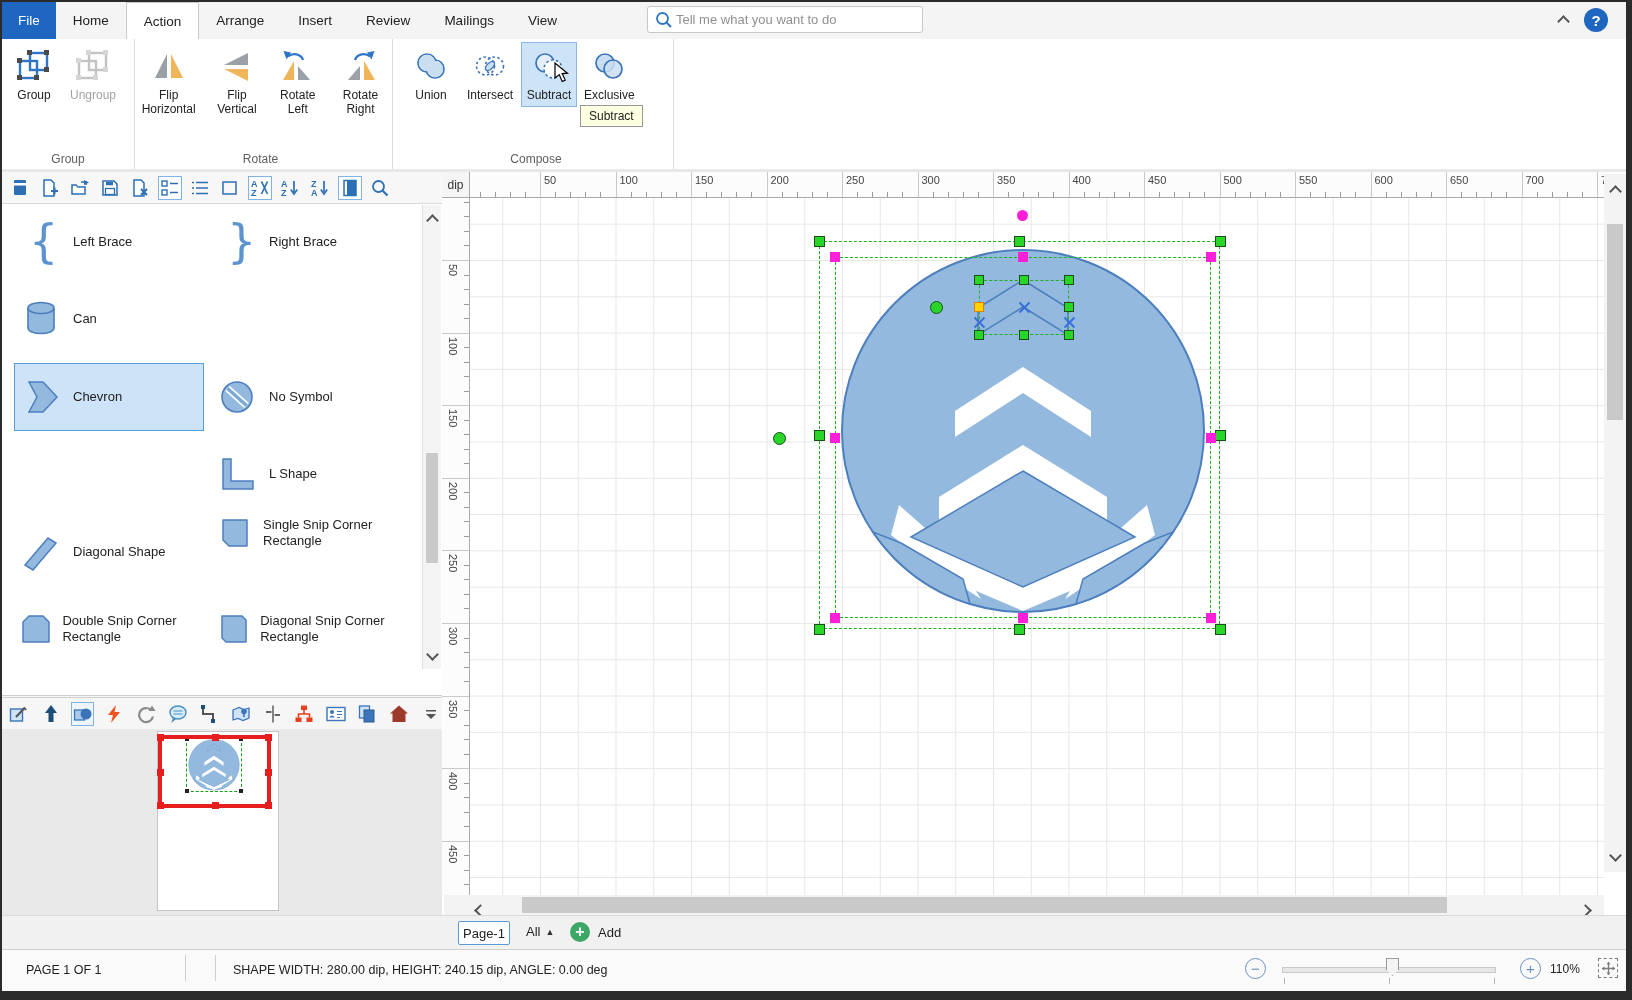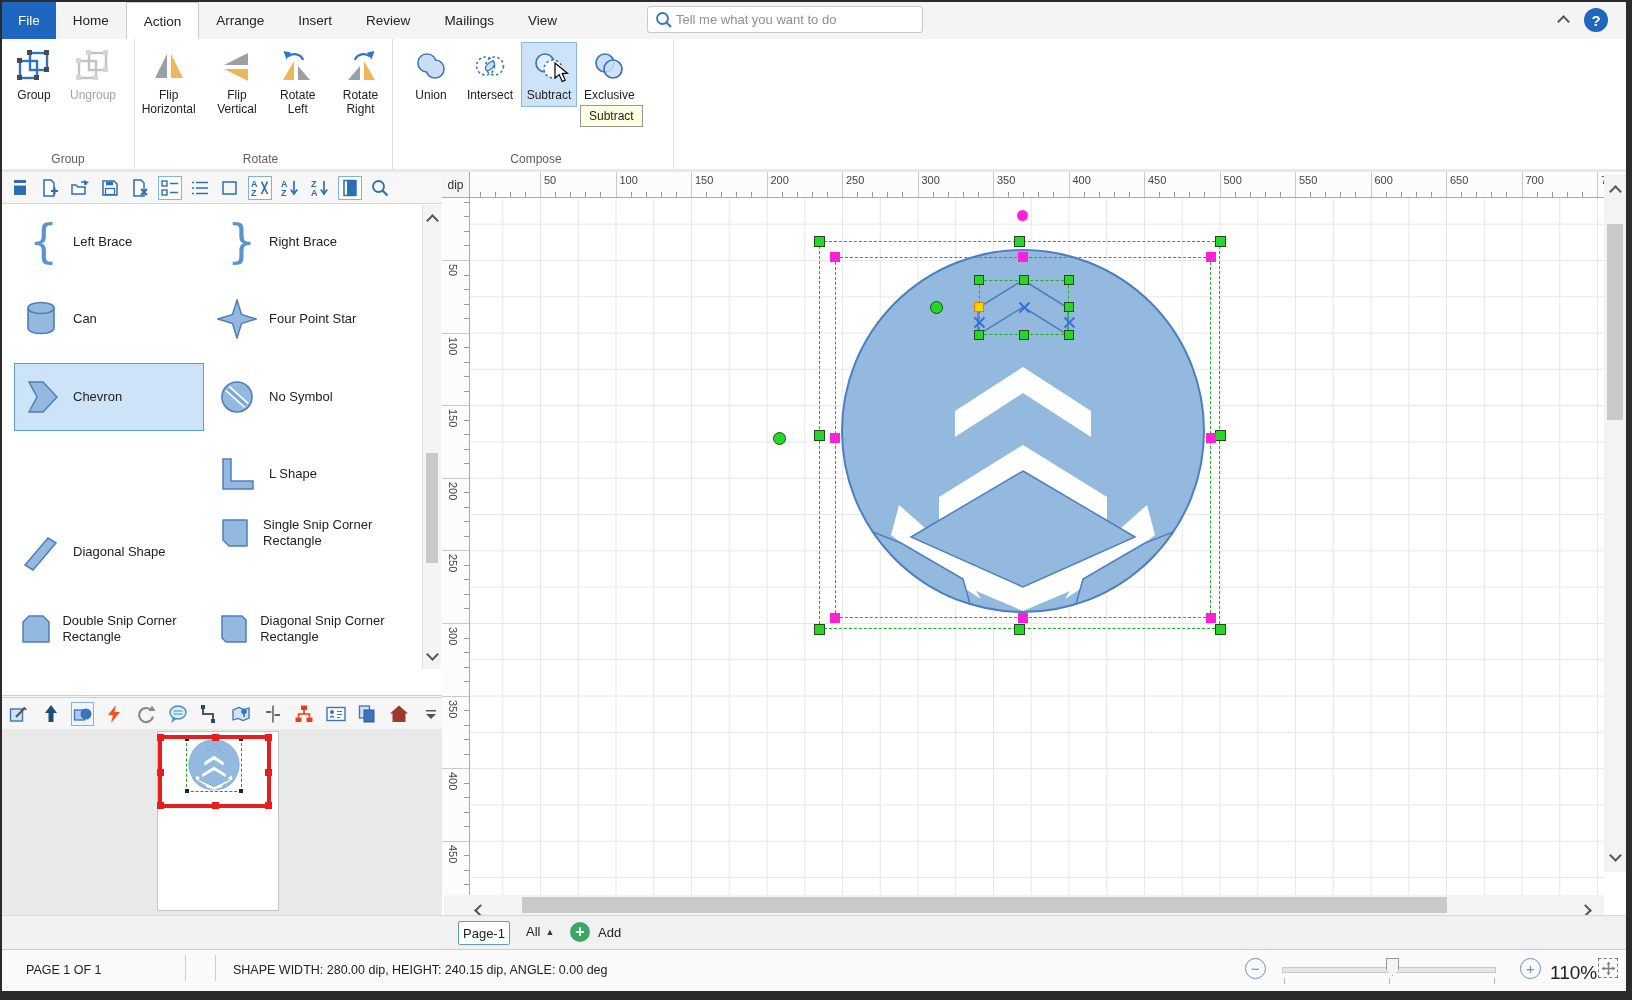--- a/index.html
+++ b/index.html
@@ -96,21 +96,21 @@
   #addbtn .pluscirc{width:20px;height:20px;border-radius:50%;background:#3da768;color:#fff;display:flex;align-items:center;justify-content:center;font-size:16px;font-weight:bold;line-height:1;}
   
   #statusbar{position:absolute;left:0;top:947px;width:100%;height:42px;background:#fafafa;border-top:1px solid #cfcfcf;box-sizing:border-box;font-size:12.5px;color:#222;}
   #st-page{position:absolute;left:24px;top:13px;}
   .stsep{position:absolute;top:5px;width:1px;height:26px;background:#cfcfcf;}
   #st-shape{position:absolute;left:231px;top:13px;}
   .zoomcirc{position:absolute;top:8px;width:21px;height:21px;border-radius:50%;border:1.5px solid #6b8fc4;color:#6b8fc4;display:flex;align-items:center;justify-content:center;font-size:15px;box-sizing:border-box;}
   #zoomtrack{position:absolute;left:1280px;top:17px;width:212px;height:4px;background:#e6e6e6;border:1px solid #c9c9c9;}
   .ztick{position:absolute;top:28px;width:1px;height:6px;background:#b5b5b5;}
   #zoomthumb{position:absolute;left:1384px;top:8px;width:13px;height:18px;background:#f4f4f4;border:1px solid #999;box-sizing:border-box;clip-path:polygon(0 0,100% 0,100% 62%,50% 100%,0 62%);}
-  #st-zoom{position:absolute;left:1548px;top:12px;font-size:19px;text-align:right;}
+  #st-zoom{position:absolute;left:1548px;top:12px;font-size:12px;text-align:right;}
   #fitbtn{position:absolute;left:1596px;top:8px;width:20px;height:20px;border:1.5px dashed #7a7a7a;box-sizing:border-box;display:flex;align-items:center;justify-content:center;}
   svg{display:block;}
 </style>
 </head>
 <body>
 
 <div id="stage">
 <div id="win">
 
   <div id="tabbar">
@@ -380,28 +380,20 @@
         <div class="shapeitem" style="left: 12px; top: 80.4px; width: 190px;">
           <span class="sicon">
             <svg width="40" height="40" viewBox="0 0 40 40">
               <ellipse cx="20" cy="29" rx="13" ry="5.5" fill="#93bade" stroke="#4d7fbe" stroke-width="1.6"></ellipse>
               <rect x="7" y="9" width="26" height="20" fill="#93bade"></rect>
               <path d="M7,9 V29 M33,9 V29" stroke="#4d7fbe" stroke-width="1.6"></path>
               <ellipse cx="20" cy="9" rx="13" ry="5.5" fill="#93bade" stroke="#4d7fbe" stroke-width="1.6"></ellipse>
             </svg>
           </span>
           <span class="slabel">Can</span>
-        </div>
-        <div class="shapeitem" style="left: 208px; top: 80.4px; width: 206px;">
-          <span class="sicon">
-            <svg width="40" height="40" viewBox="0 0 40 40">
-              <polygon points="20,1 24.5,15.5 39,20 24.5,24.5 20,39 15.5,24.5 1,20 15.5,15.5" fill="#93bade" stroke="#4d7fbe" stroke-width="1.5"></polygon>
-            </svg>
-          </span>
-          <span class="slabel">Four Point Star</span>
         </div>
         <div class="shapeitem selected" style="left: 12px; top: 157.8px; width: 190px;">
           <span class="sicon">
             <svg width="40" height="40" viewBox="0 0 40 40">
               <polygon points="8,5 22,5 36,20 22,35 8,35 16,20" fill="#93bade" stroke="#4d7fbe" stroke-width="1.5"></polygon>
             </svg>
           </span>
           <span class="slabel">Chevron</span>
         </div>
         <div class="shapeitem" style="left: 208px; top: 157.8px; width: 206px;">

